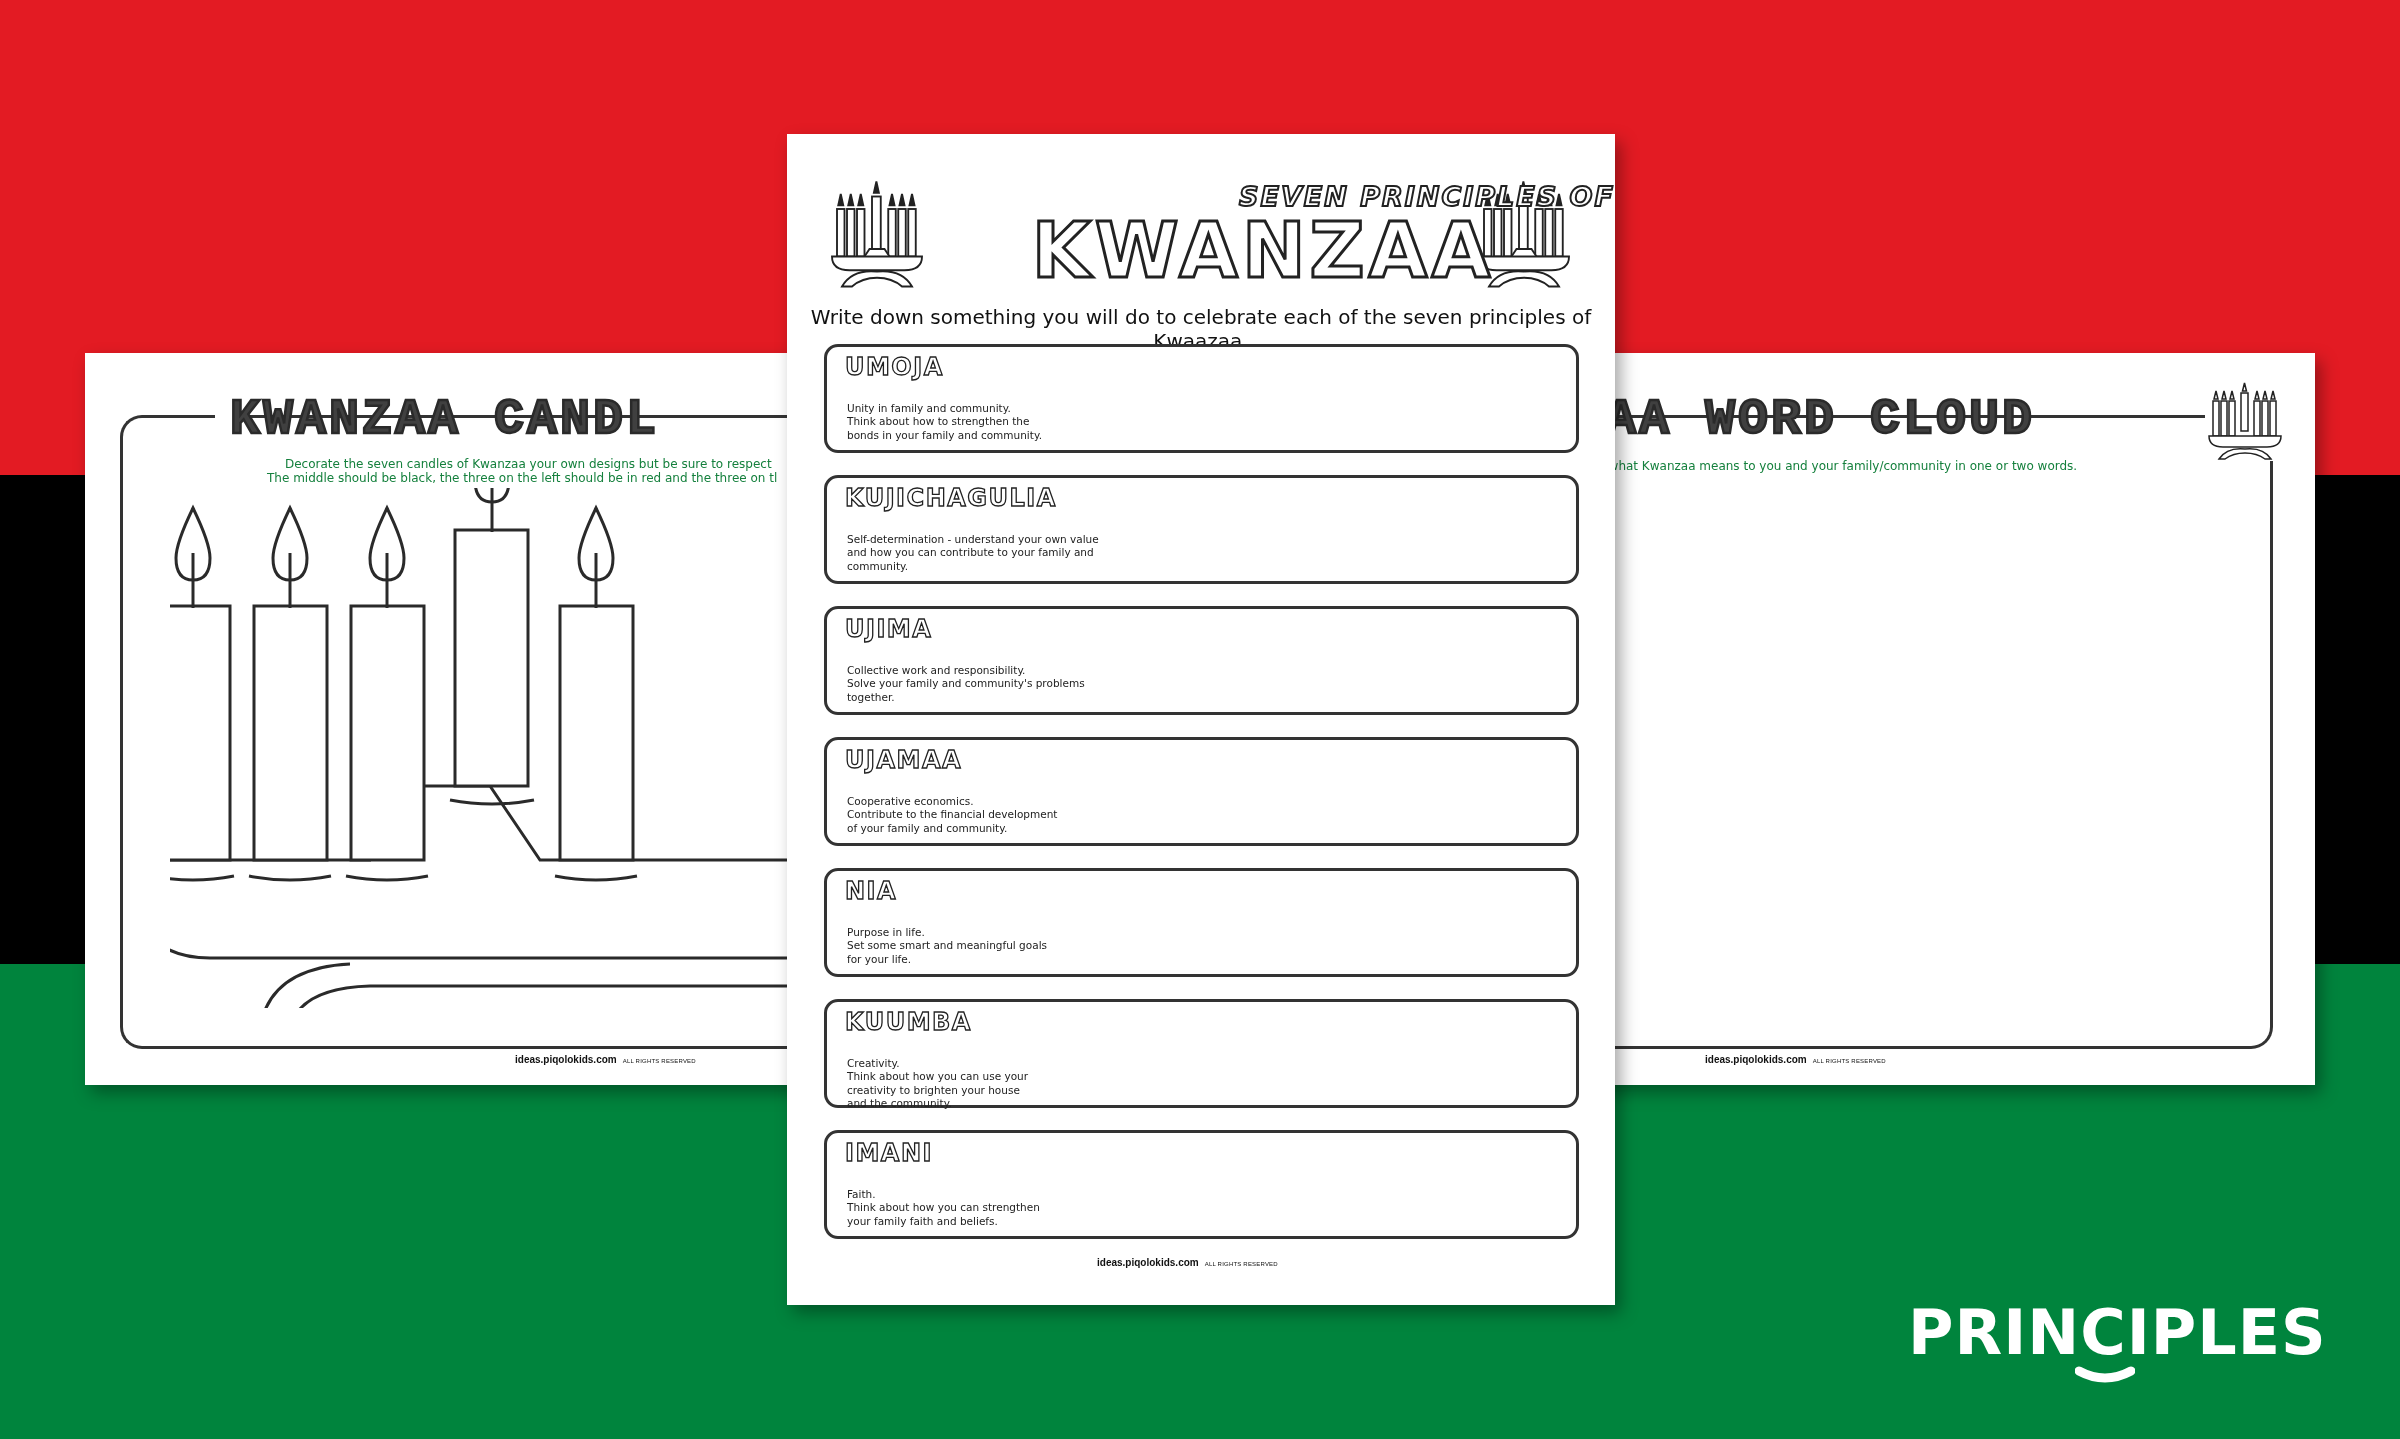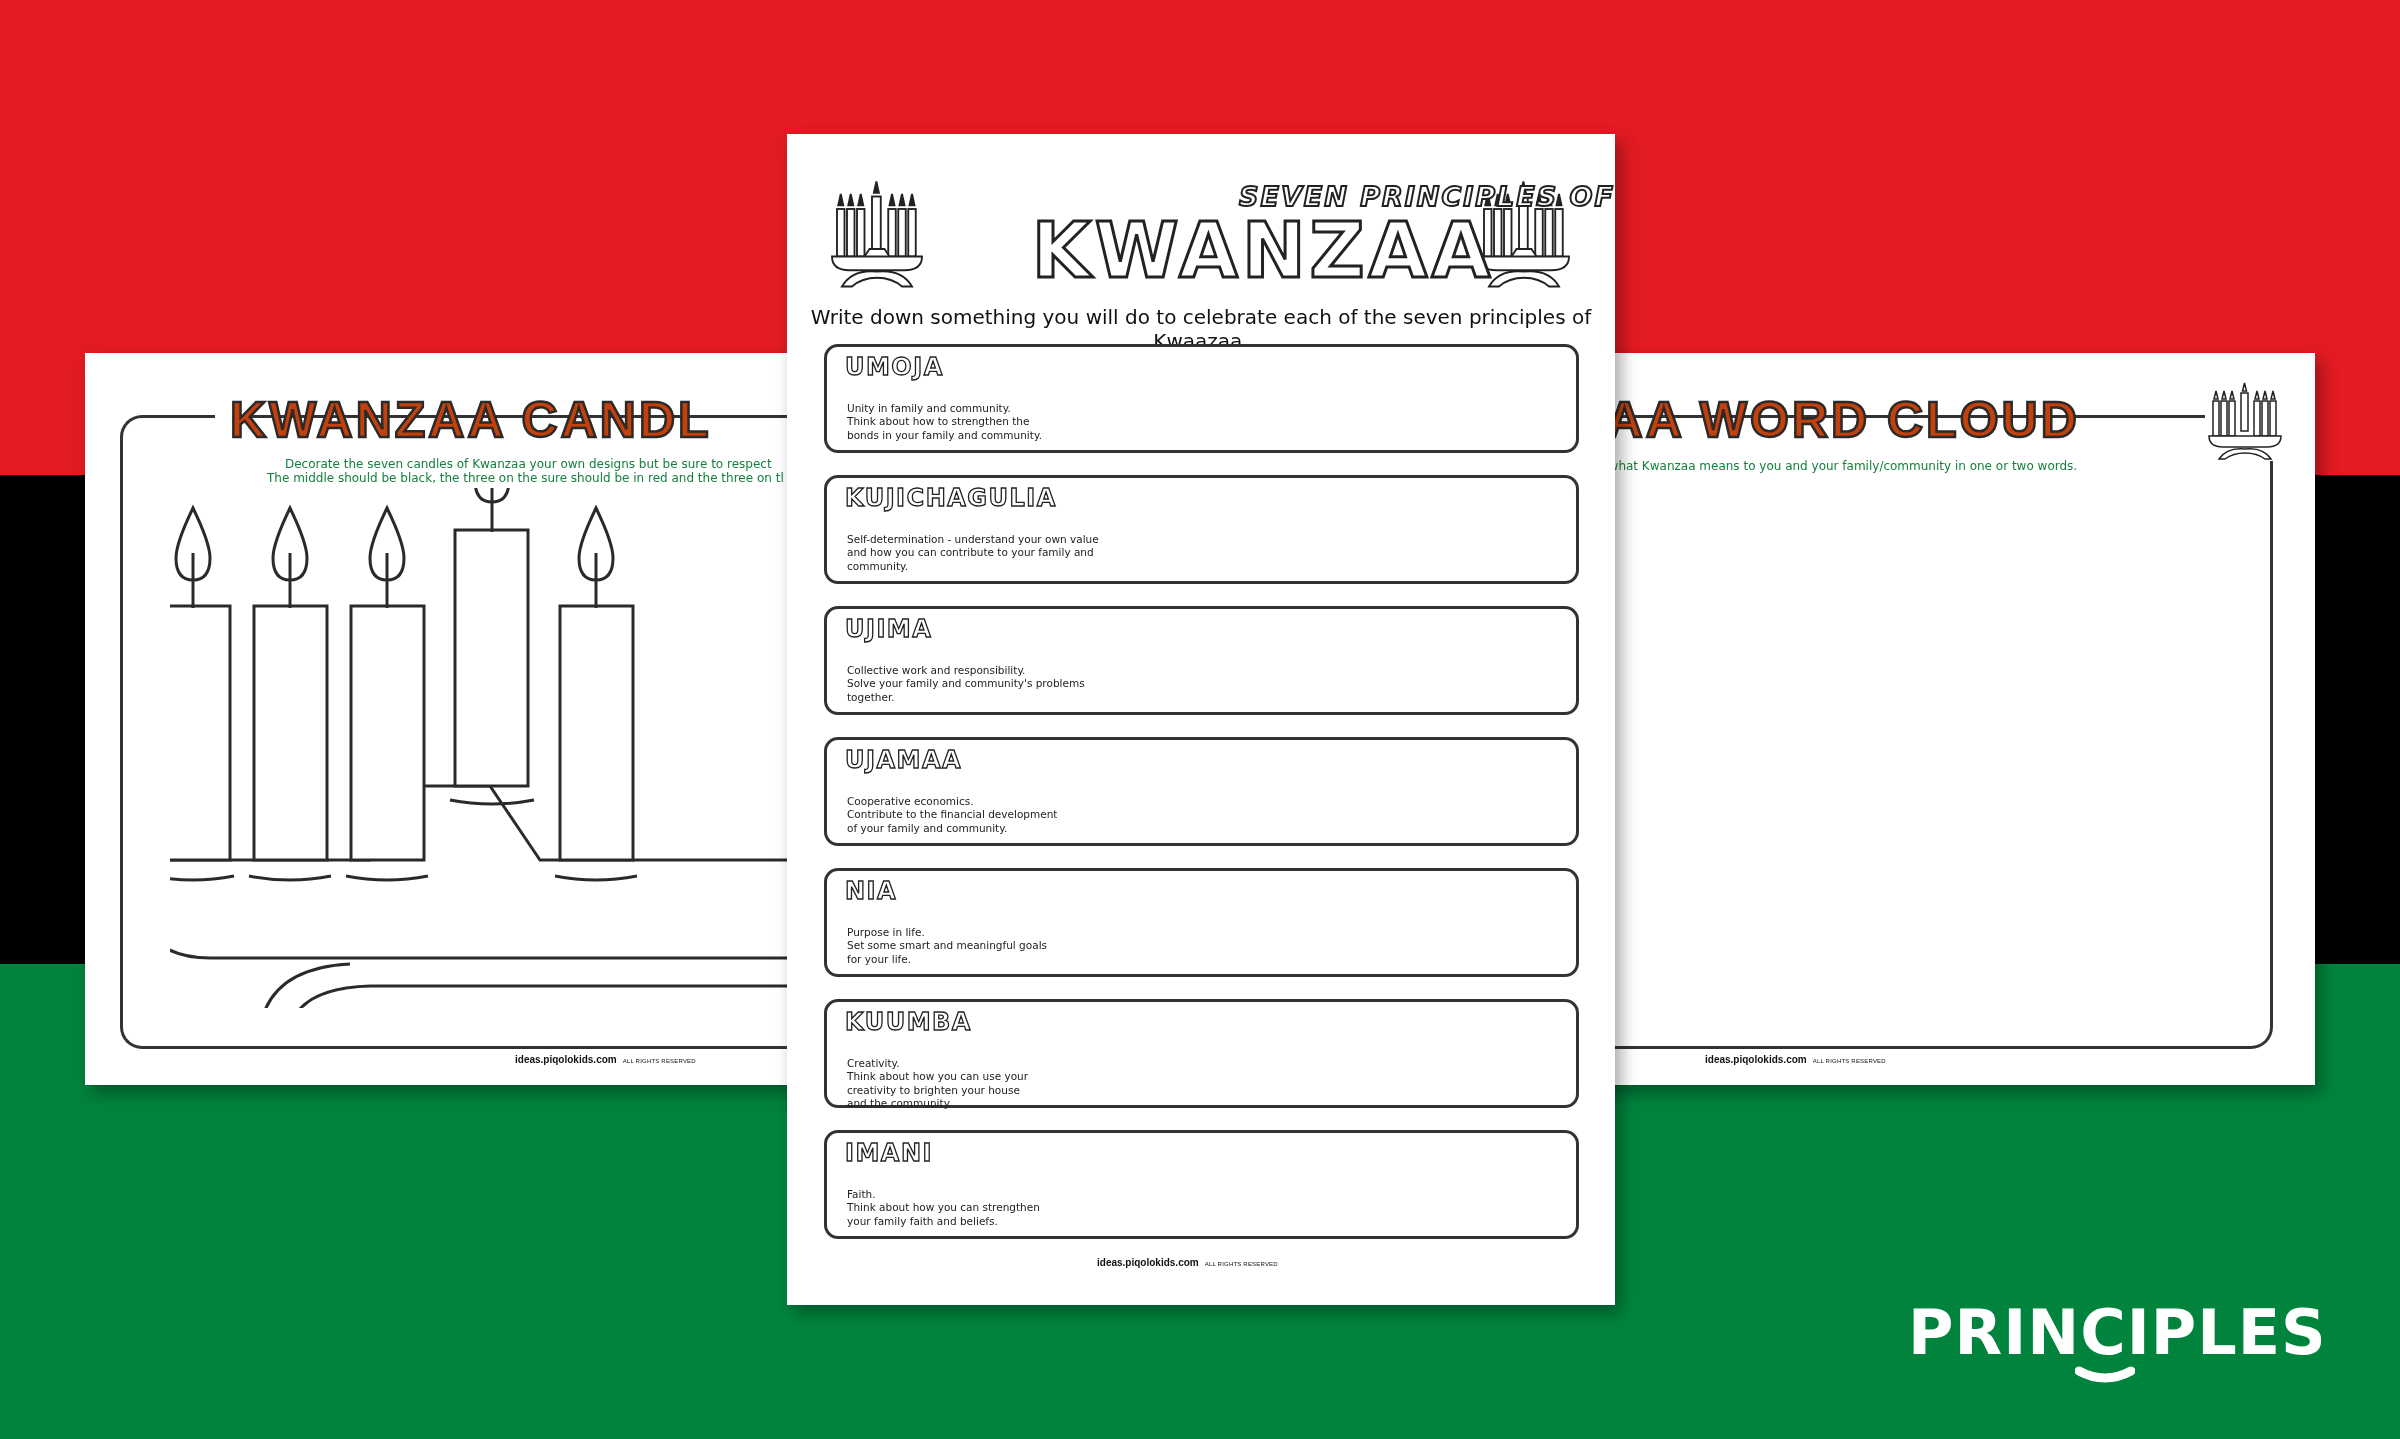--- a/index.html
+++ b/index.html
@@ -15,22 +15,22 @@
   .page {
     position: absolute; background: #ffffff;
     box-shadow: 6px 8px 16px rgba(0,0,0,0.35);
   }
   
   #left-page { left: 85px; top: 353px; width: 730px; height: 732px; overflow: hidden; }
   #right-page { left: 1585px; top: 353px; width: 730px; height: 732px; overflow: hidden; }
   #center-page { left: 787px; top: 134px; width: 828px; height: 1171px; z-index: 5; }
 
   .outline-title {
-    position: absolute; font-family: Liberation Sans, sans-serif; font-weight: bold;
-    color: #c2410c; -webkit-text-stroke: 2.5px #2a2a2a; letter-spacing: 3px; white-space: nowrap;
+    position: absolute; font-family: Liberation Mono, monospace; font-weight: bold;
+    color: #404040; -webkit-text-stroke: 2.5px #2a2a2a; letter-spacing: 3px; white-space: nowrap;
   }
   .small-text { position: absolute; font-family: "DejaVu Sans", sans-serif; color: #15803d; white-space: nowrap; }
   .footer { position: absolute; font-family: "Liberation Sans", sans-serif; white-space: nowrap; color:#111; }
   .footer b { font-size: 10px; font-weight: bold; }
   .footer span.rr { font-size: 6px; margin-left: 6px; letter-spacing: 0.2px; }
 
   
   #left-frame {
     position: absolute; left: 35px; top: 62px; width: 700px; height: 628px;
     border: 3px solid #333; border-right: none; border-radius: 22px 0 0 22px;
@@ -102,21 +102,21 @@
 
 <div class="band red"></div>
 <div class="band black"></div>
 <div class="band green"></div>
 
 <div class="page" id="left-page">
   <div id="left-frame"></div>
   <div id="left-frame-gap"></div>
   <div class="outline-title" id="left-title">KWANZAA CANDL</div>
   <div class="small-text" id="left-desc1">Decorate the seven candles of Kwanzaa your own designs but be sure to respect</div>
-  <div class="small-text" id="left-desc2">The middle should be black, the three on the sure should be in red and the three on tl</div>
+  <div class="small-text" id="left-desc2">The middle should be black, the three on the left should be in red and the three on tl</div>
   <svg id="left-candles" width="650" height="520" viewBox="0 0 650 520" fill="none" stroke="#2a2a2a" stroke-width="3">
 
     <path d="M-40 372 L200 372 L200 372 L240 298 L320 298 L370 372 L650 372"></path>
     <path d="M-40 372 L-40 400 Q-30 470 40 470 L650 470"></path>
     <path d="M90 540 Q100 480 180 476"></path>
     <path d="M140 540 L120 540 Q130 500 200 498 L650 498"></path>
 
     <g>
       <rect x="-13" y="118" width="73" height="254" fill="#fff"></rect>
       <path d="M23 20 Q40 55 40 70 Q40 92 23 92 Q6 92 6 70 Q6 55 23 20Z"></path>

